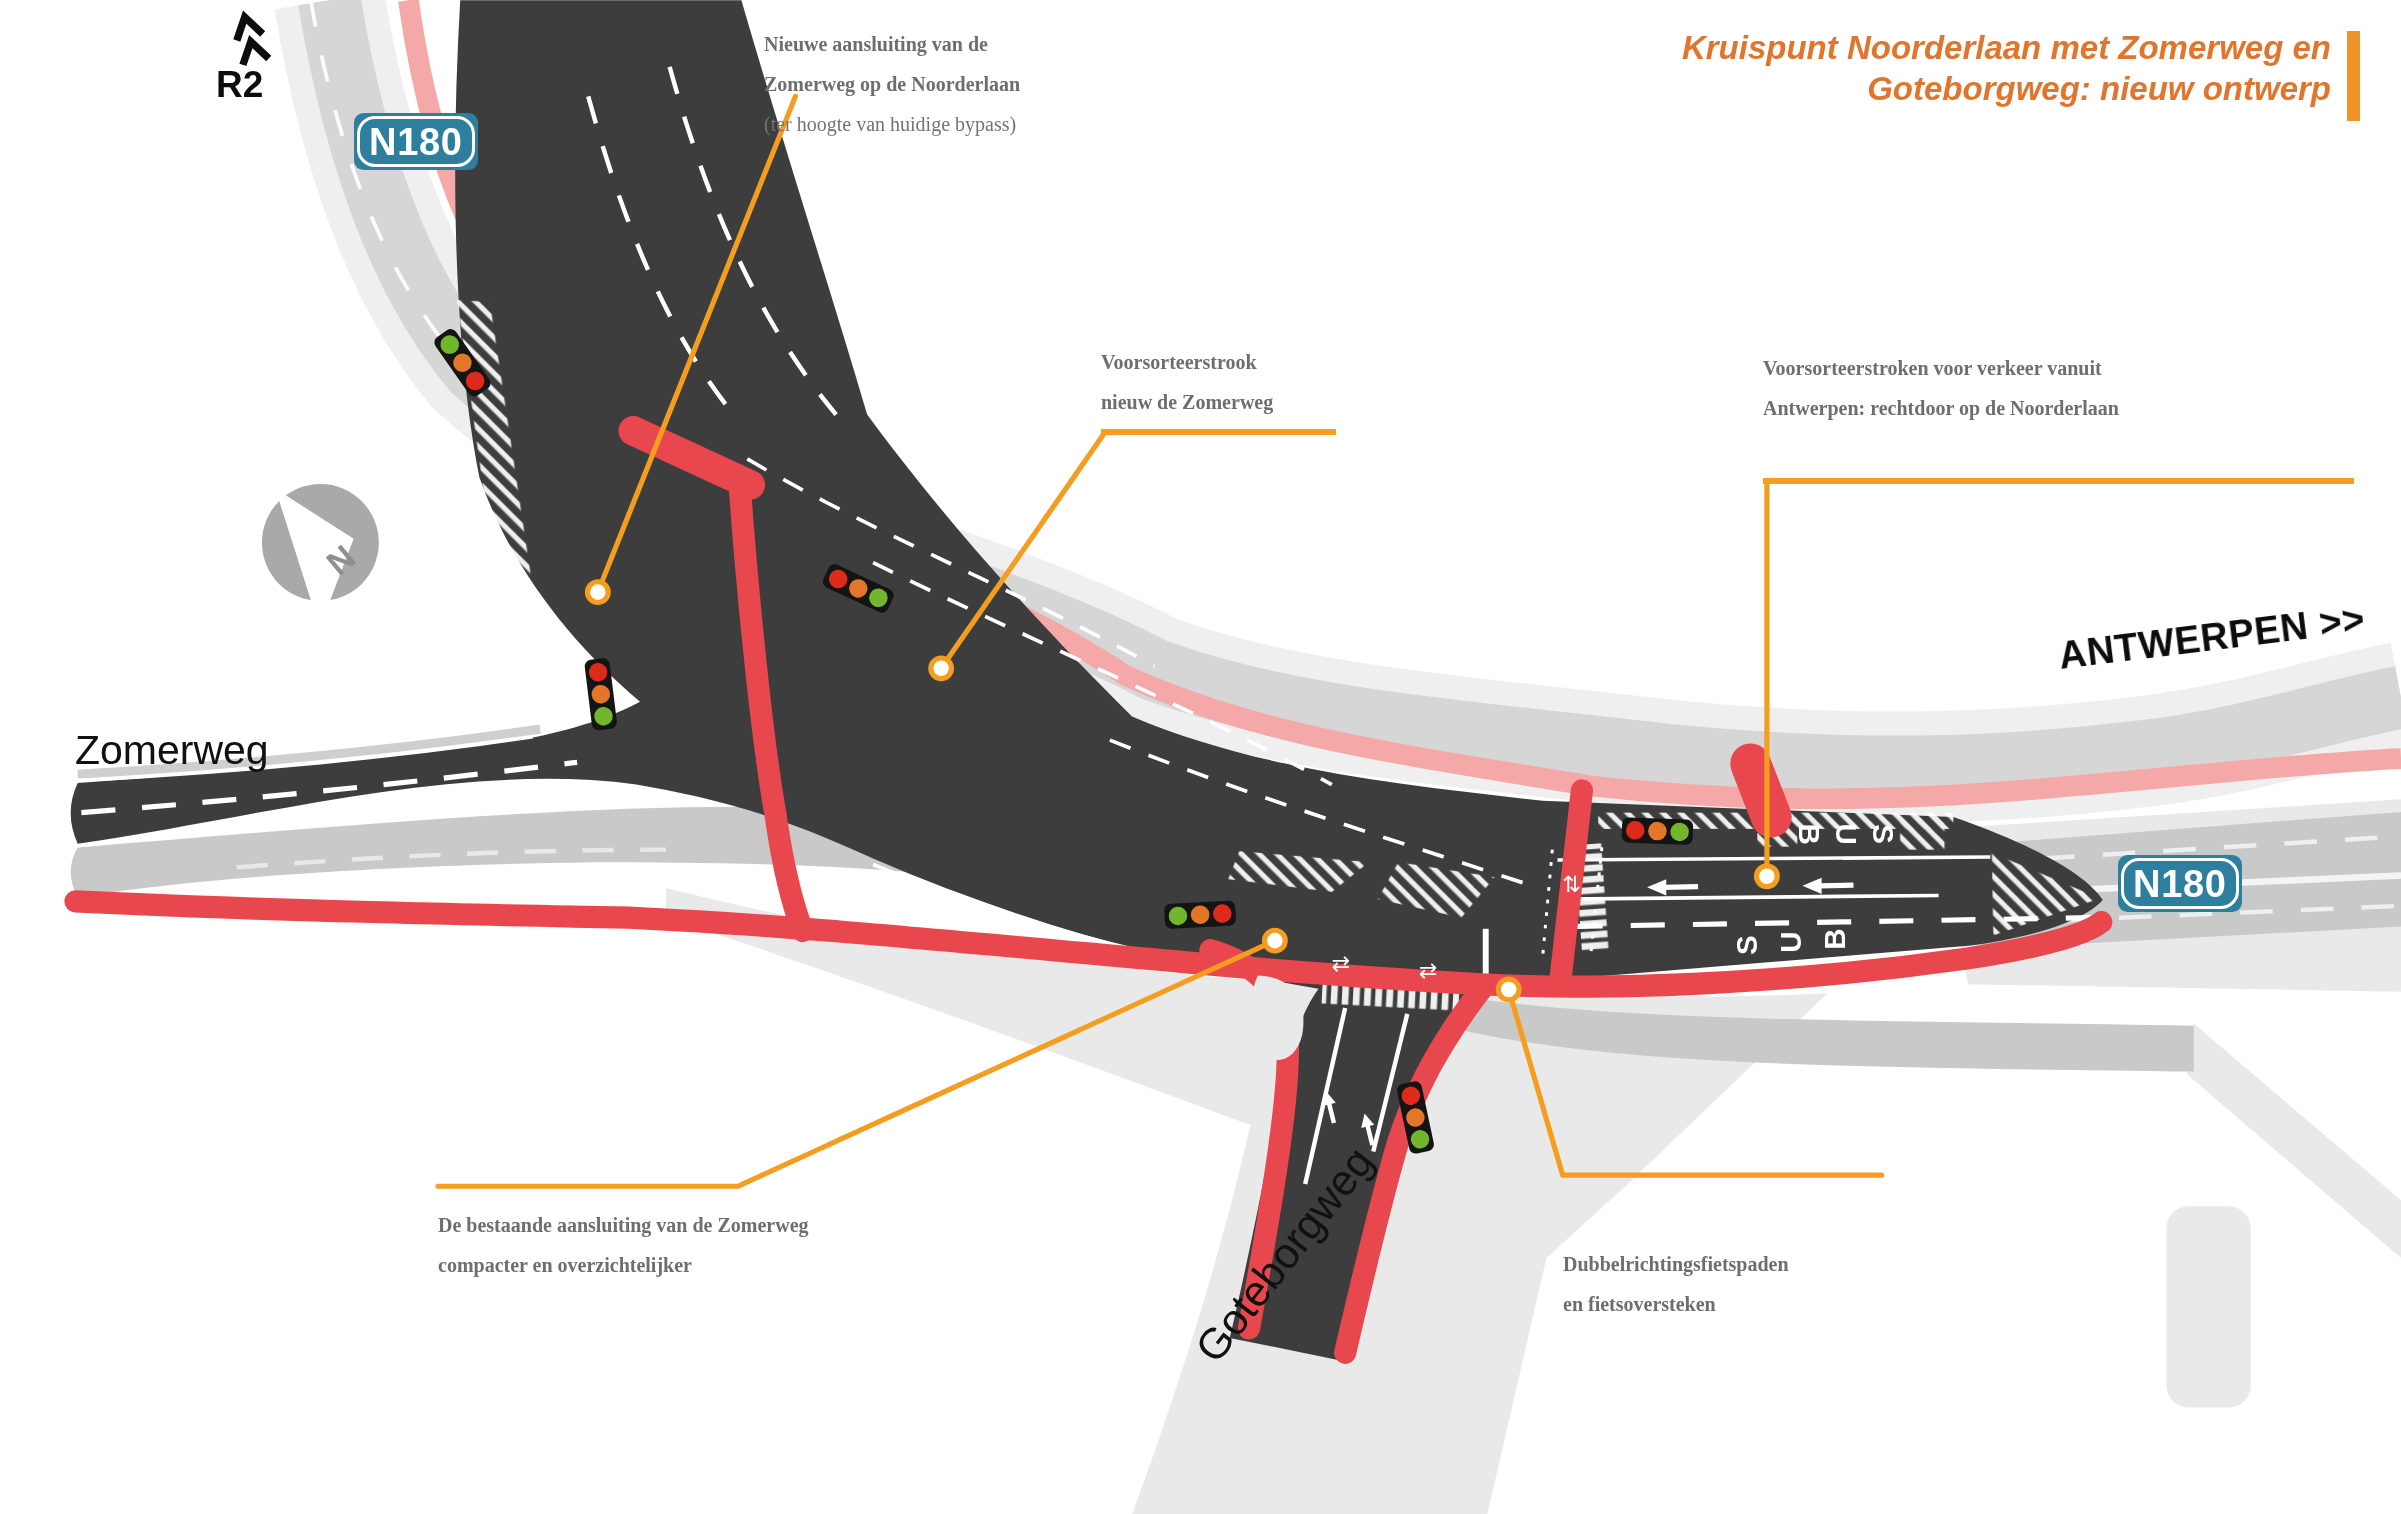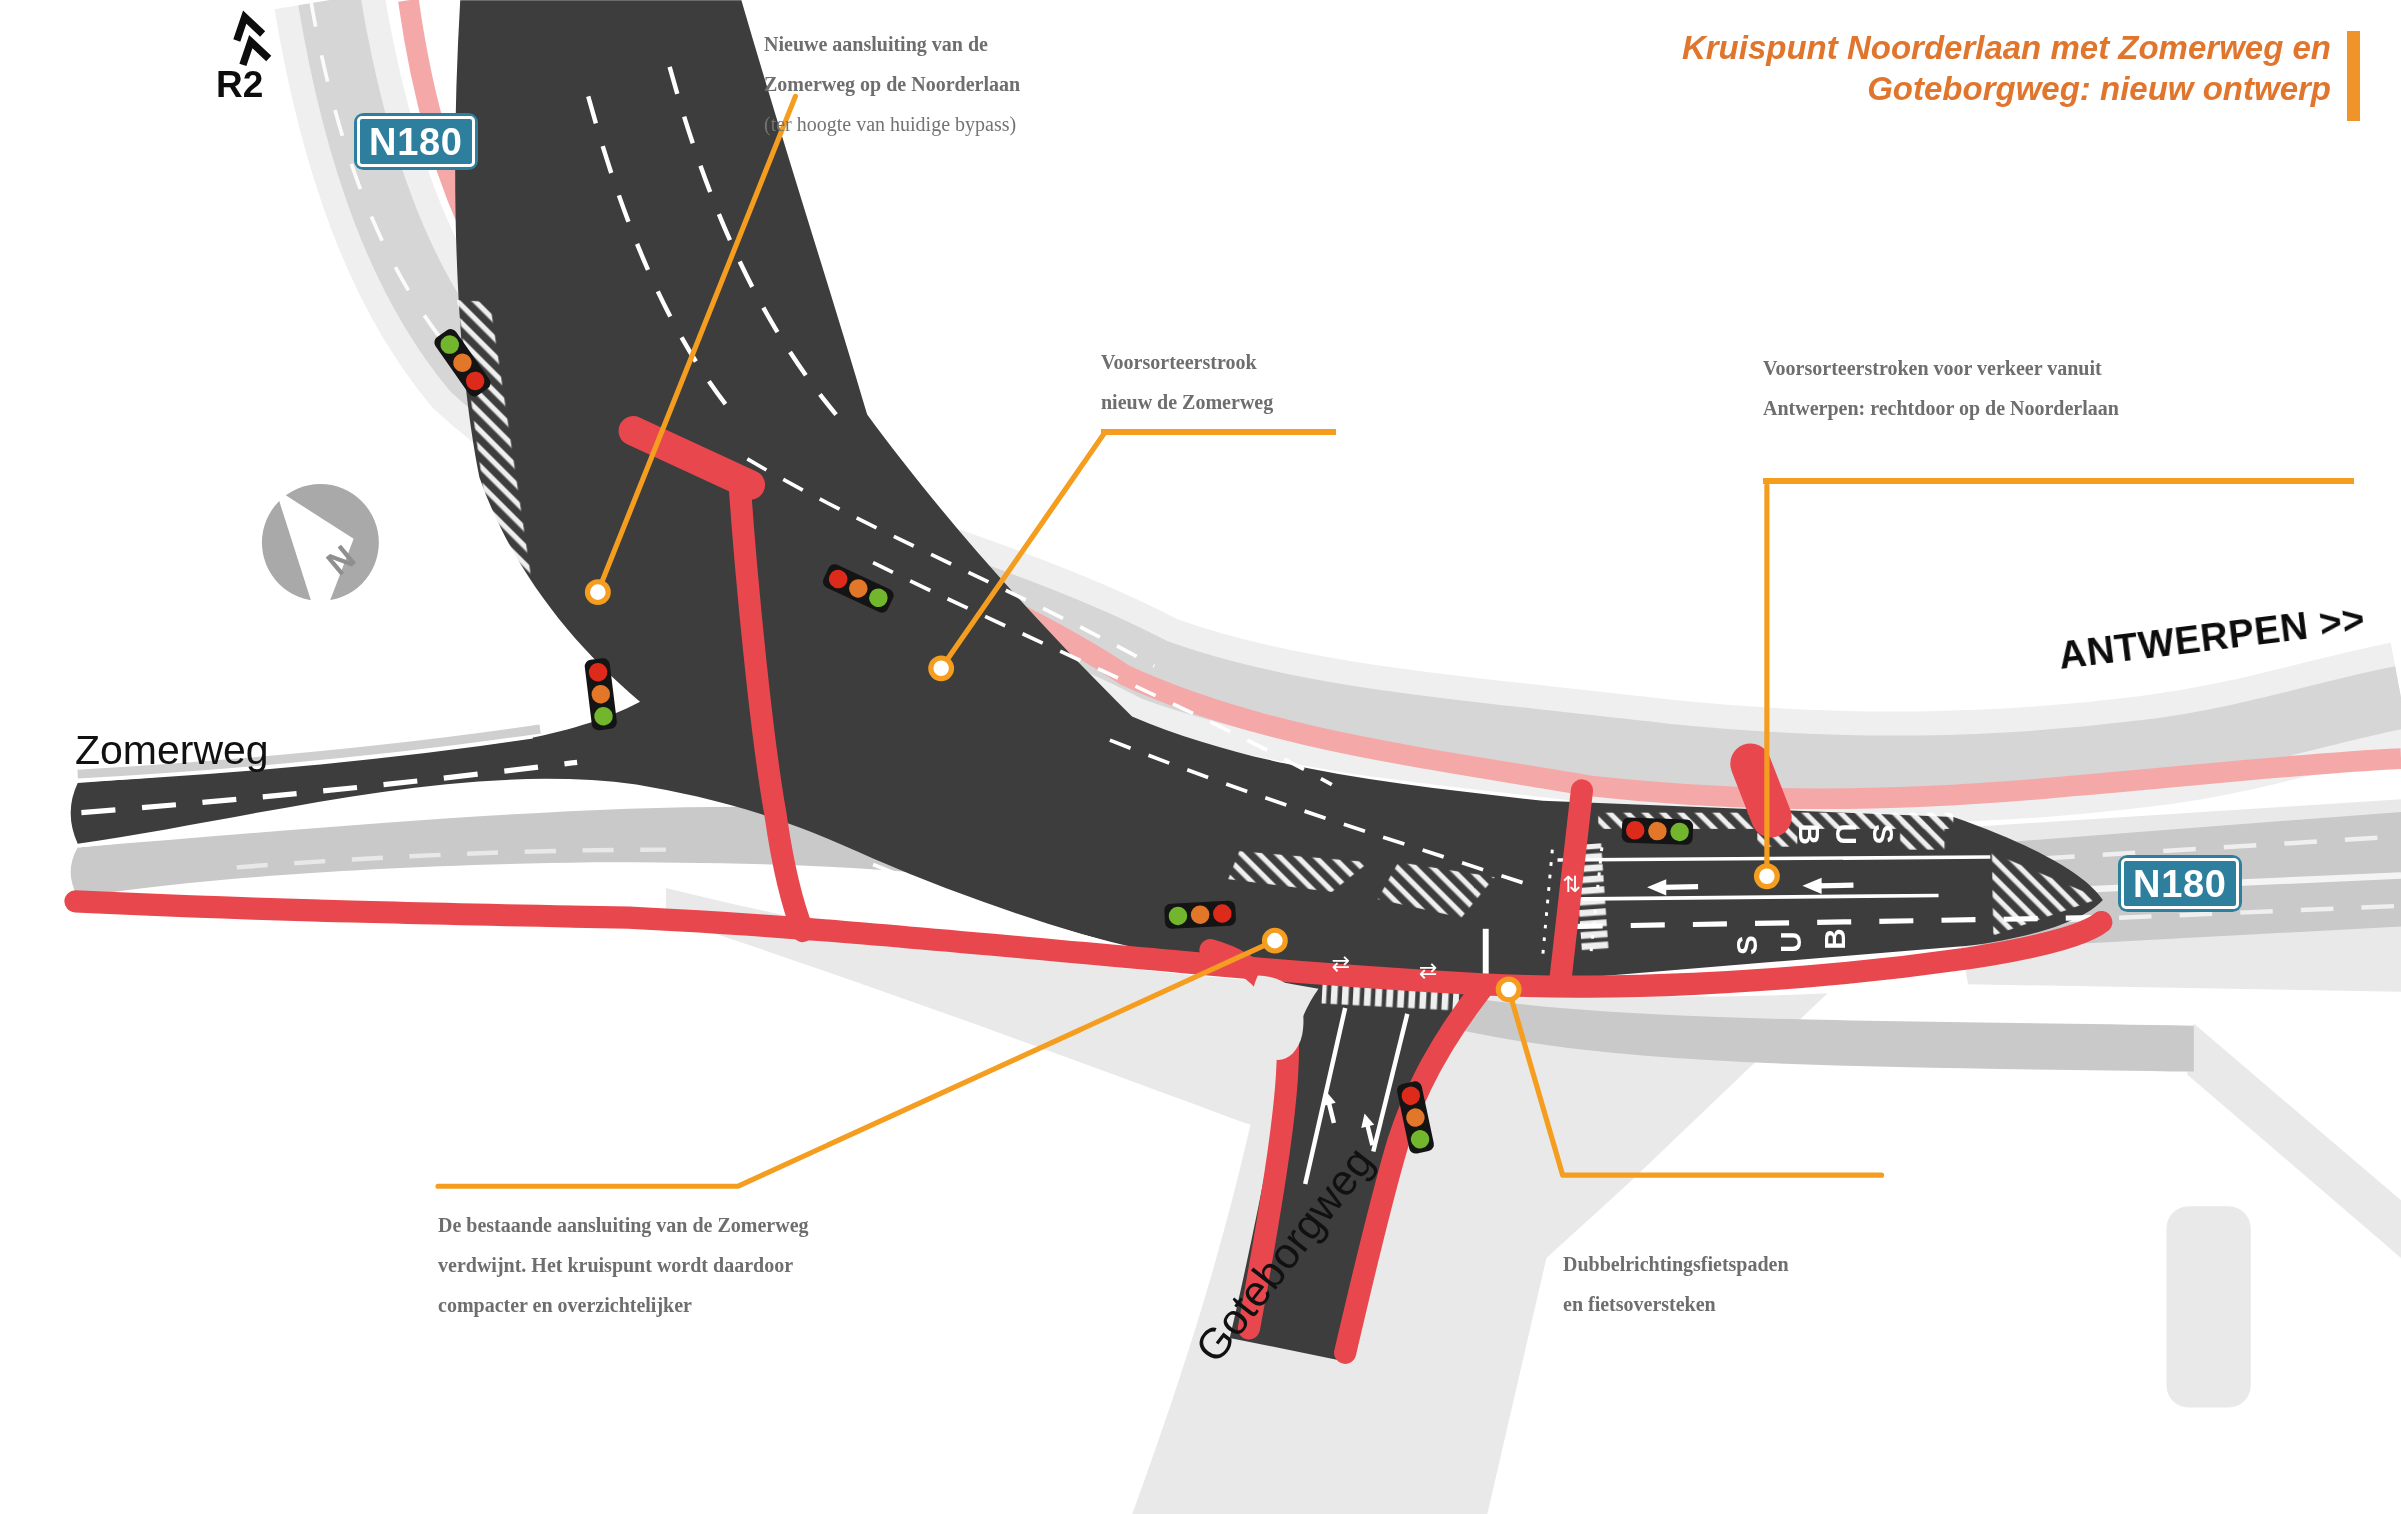--- a/index.html
+++ b/index.html
@@ -8,21 +8,21 @@
   #map{position:absolute;left:0;top:0;width:2401px;height:1515px;}
   .olay{position:absolute;white-space:nowrap;}
   .ann{font-weight:bold;font-size:20px;line-height:40px;color:#6e6e6e;font-family:Liberation Serif, serif;}
   .ann .light{font-weight:normal;color:#737373;}
   .uline{position:absolute;height:6px;background:#f49d1f;}
   .title-block{position:absolute;right:70px;top:27px;width:740px;text-align:right;
                font-style:italic;font-weight:600;font-size:33px;line-height:41px;color:#e0762e;}
   .title-bar{position:absolute;left:2347px;top:31px;width:12.6px;height:90px;background:#f09329;}
   .roadname{color:#111;font-size:41px;}
   .badge{position:absolute;background:#2e7f9e;border-radius:9.6px;padding:3px;}
-  .badge-inner{border:3.7px solid #fff;border-radius:5px;color:#fff;font-weight:bold;
+  .badge-inner{border:3.7px solid #fff;border-radius:18px;color:#fff;font-weight:bold;
                font-size:38px;line-height:44px;padding:0.7px 9px;letter-spacing:0.7px;}
   .antwerpen{font-weight:bold;font-size:38px;color:#0d0d0d;letter-spacing:0.7px;
              transform:rotate(-7deg);transform-origin:left center;}
   .r2{font-weight:bold;font-size:37px;color:#0d0d0d;}
   .gote{transform:rotate(-52deg);transform-origin:left center;}
 </style>
 </head>
 <body>
 
 <div id="stage">
@@ -249,21 +249,20 @@
 <div class="uline" style="left: 1101px; top: 429px; width: 235px; background: rgb(244, 157, 31);"></div>
 
 <div class="olay ann" style="left:1763px;top:348px;">
   <div>Voorsorteerstroken voor verkeer vanuit</div>
   <div>Antwerpen: rechtdoor op de Noorderlaan</div>
 </div>
 <div class="uline" style="left: 1763px; top: 478px; width: 591px; background: rgb(244, 157, 31);"></div>
 
 <div class="olay ann" style="left:438px;top:1205px;">
   <div>De bestaande aansluiting van de Zomerweg</div>
-  <div>verdwijnt. Het kruispunt wordt daardoor</div>
   <div>compacter en overzichtelijker</div>
 </div>
 
 <div class="olay ann" style="left:1563px;top:1244px;">
   <div>Dubbelrichtingsfietspaden</div>
   <div>en fietsoversteken</div>
 </div>
 
 <div class="badge" style="left: 354px; top: 113px; background: rgb(46, 127, 158);">
   <div class="badge-inner">N180</div>

